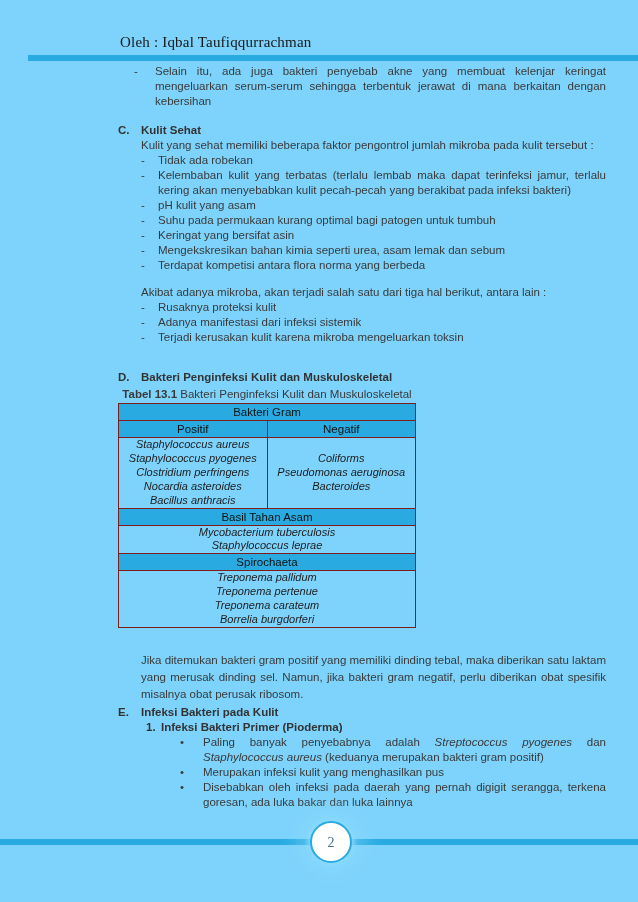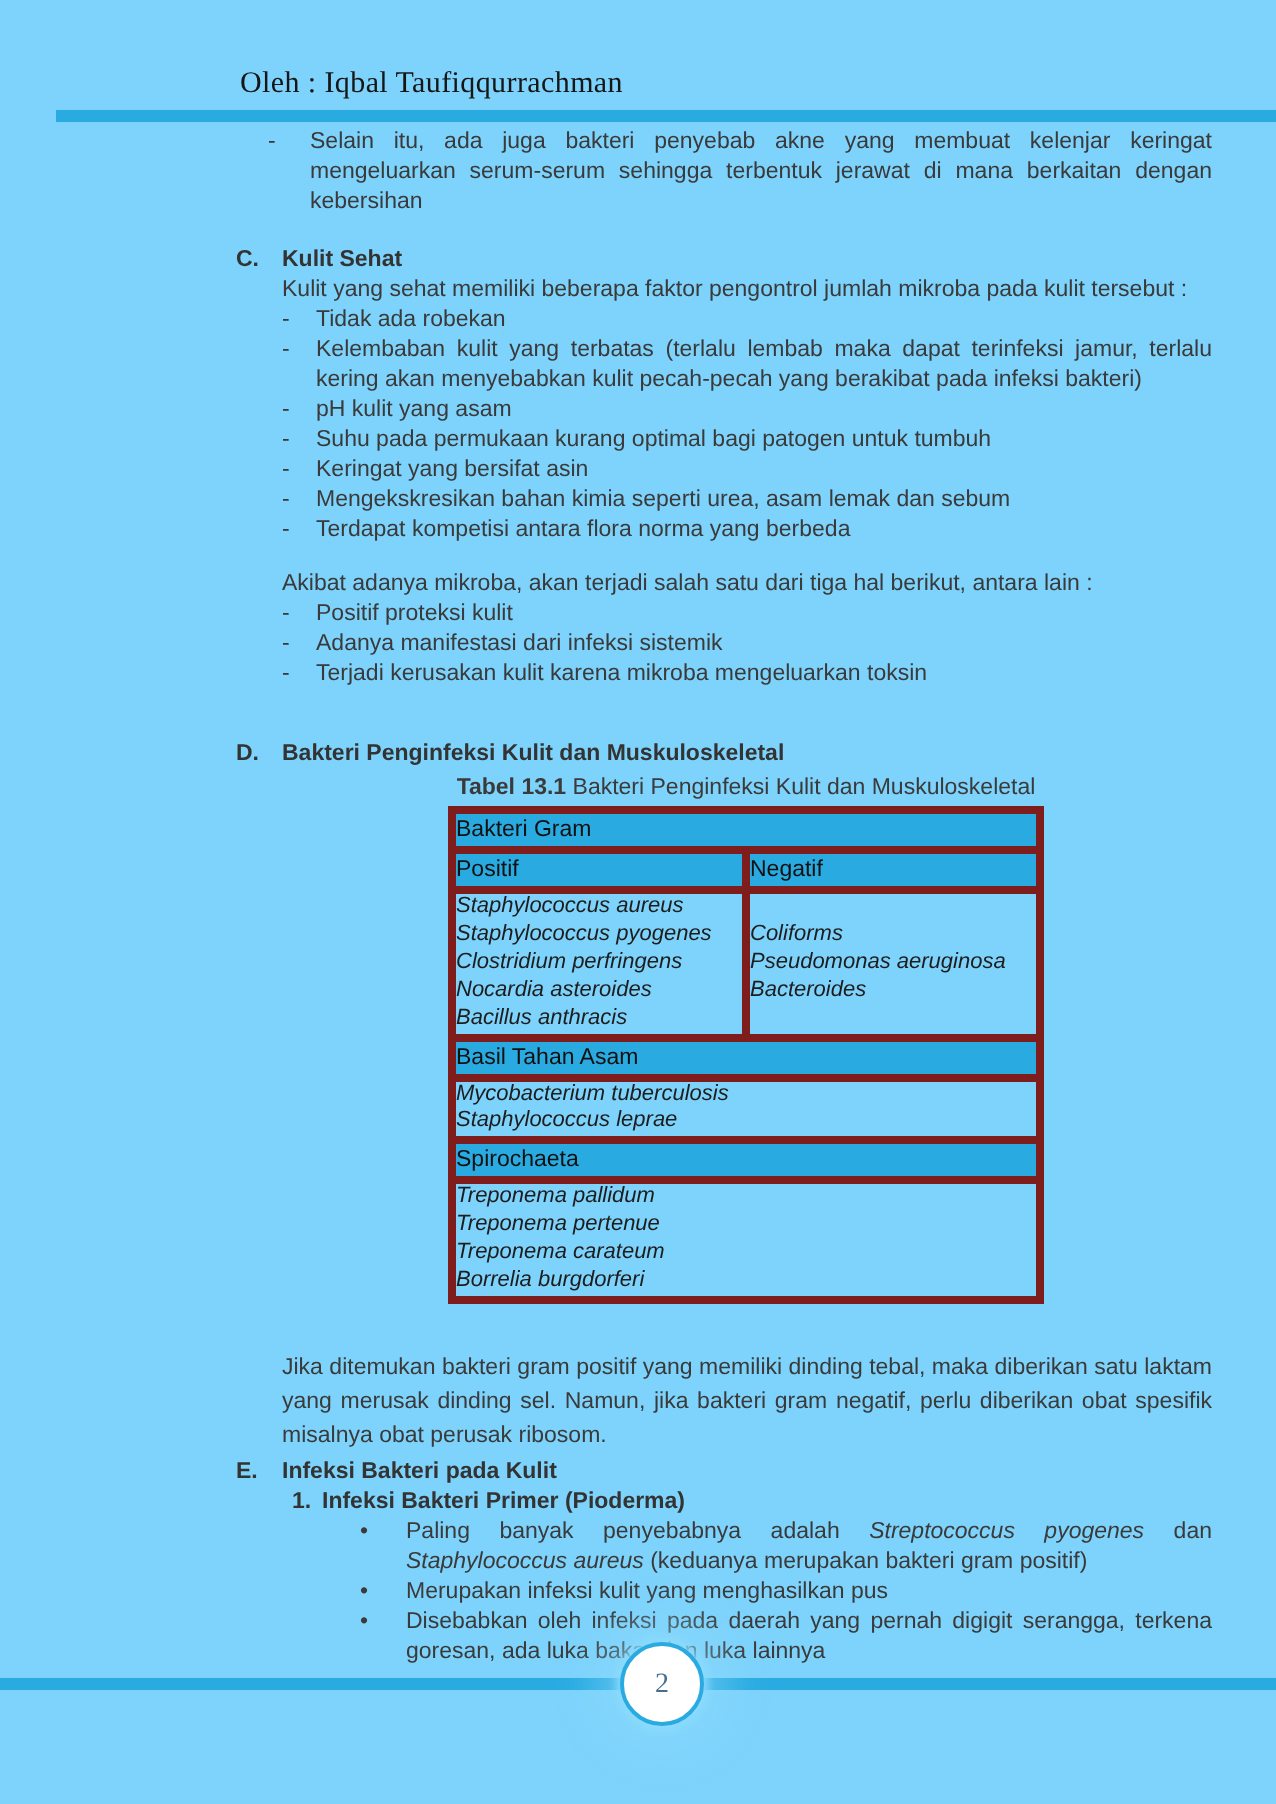--- a/index.html
+++ b/index.html
@@ -22,26 +22,26 @@
 
   .section { }
   .sec-c { margin-top:14px; }
   .sec-d { margin-top:25px; }
   .sec-e { margin-top:3px; }
   .sec-heading { display:flex; font-weight:bold; color:#333333; }
   .sec-letter { flex:0 0 23px; }
   .sec-body { margin-left:23px; }
   .akibat { margin-top:12px; }
 
-  .table-area { width:298px; margin-left:106px; margin-top:2px; }
+  .table-area { width:298px; margin-top:2px; }
   .caption { width:360px; margin-left:-31px; text-align:center; white-space:nowrap; margin-bottom:1px; color:#3a3a3a; }
   .b { font-weight:bold; }
   .it { font-style:italic; }
   table.bact { border-collapse:collapse; width:298px; font-size:11px; color:#1d1d1d; table-layout:fixed; }
-  table.bact td { border:4px solid #7f1d1d; padding:0; vertical-align:middle; }
+  table.bact td { border:1px solid #7f1d1d; padding:0; text-align:center; vertical-align:middle; }
   td.th { background:#29ABE2; height:16px; line-height:16px; font-size:11.5px; color:#111111; }
   td.data { padding:1px 0 2px 0; }
   .cell-line { font-style:italic; line-height:13.9px; }
 
   .closing { margin-top:24px; line-height:16.8px; text-align:justify; }
   .num-line { display:flex; font-weight:bold; margin-left:28px; color:#333333; }
   .num { flex:0 0 15px; }
   .bullet-item { display:flex; margin-left:62px; }
   .bullet-marker { flex:0 0 23px; }
 
@@ -102,21 +102,21 @@
           <span>Mengekskresikan bahan kimia seperti urea, asam lemak dan sebum</span>
         </div>
         <div class="dash-item">
           <span class="dash-marker">-</span>
           <span>Terdapat kompetisi antara flora norma yang berbeda</span>
         </div>
 
         <div class="para akibat">Akibat adanya mikroba, akan terjadi salah satu dari tiga hal berikut, antara lain :</div>
         <div class="dash-item">
           <span class="dash-marker">-</span>
-          <span>Positif proteksi kulit</span>
+          <span>Rusaknya proteksi kulit</span>
         </div>
         <div class="dash-item">
           <span class="dash-marker">-</span>
           <span>Adanya manifestasi dari infeksi sistemik</span>
         </div>
         <div class="dash-item">
           <span class="dash-marker">-</span>
           <span>Terjadi kerusakan kulit karena mikroba mengeluarkan toksin</span>
         </div>
       </div>

